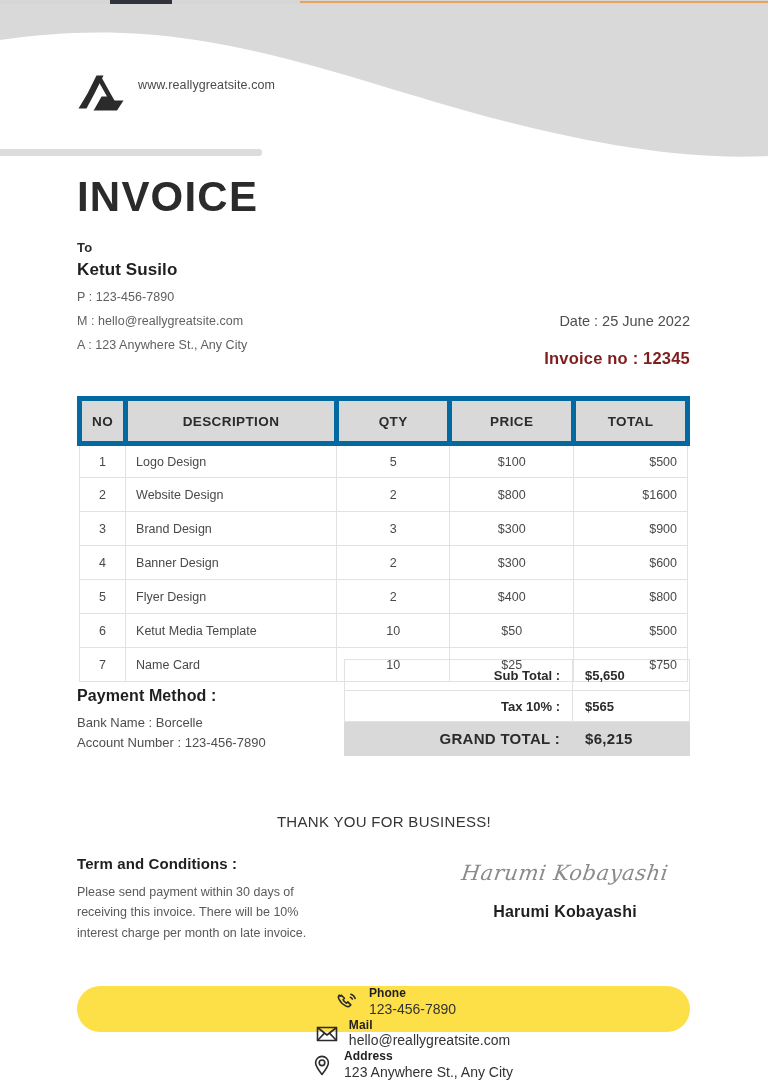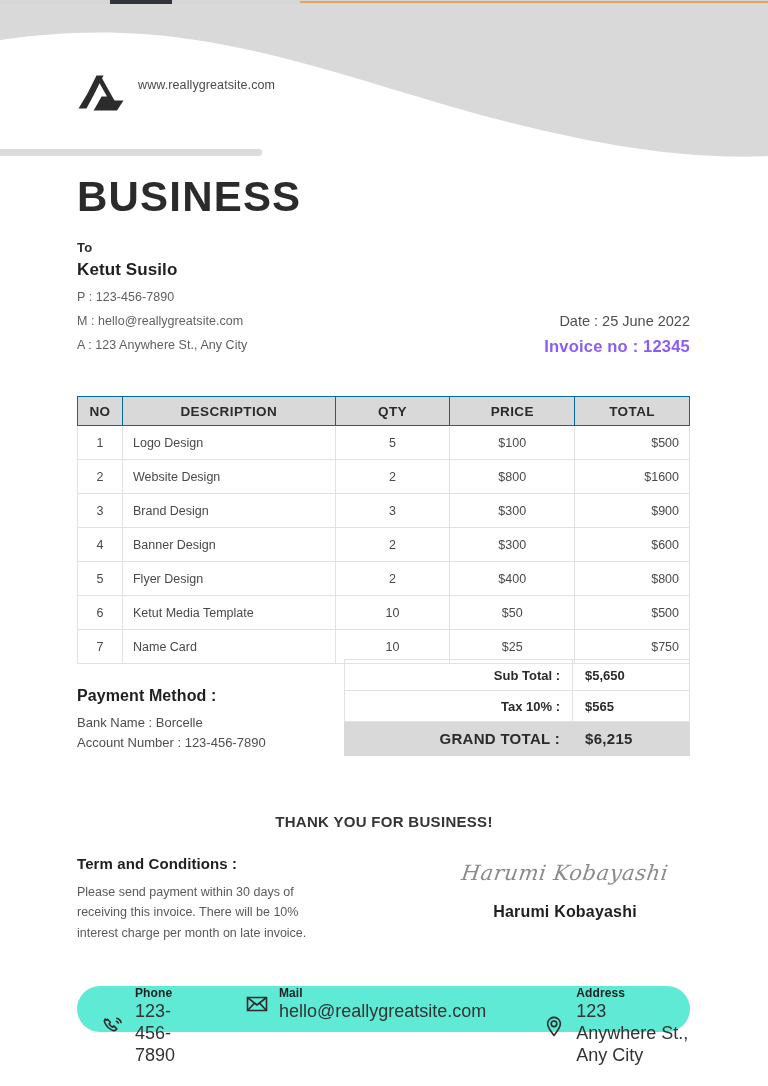--- a/index.html
+++ b/index.html
@@ -109,47 +109,47 @@
   }
 
   
   .meta {
     position: absolute;
     right: 78px; top: 313px;
     text-align: right;
   }
   .meta-date { font-size: 14.5px; color: #4e4e4e; }
   .meta-no {
-    font-size: 16.5px; font-weight: bold; color: #8b5cf6;
-    margin-top: 8px; letter-spacing: 0.2px;
+    font-size: 16.5px; font-weight: bold; color: #7f1d1d;
+    margin-top: 20px; letter-spacing: 0.2px;
   }
 
   
   .table {
     position: absolute;
     left: 77px; top: 396px;
     width: 613px;
     border-collapse: collapse;
   }
   .table th, .table td {
     border: 1px solid #e2e2e2;
     font-size: 12.5px;
     color: #3d3d3d;
     height: 34px;
     padding: 0 10px;
     vertical-align: middle;
   }
   .table thead th {
     background: #d9d9d9;
-    border: 1px solid #0369a1;
+    border: 5px solid #0369a1;
     color: #2b2b2b;
     font-size: 13.5px;
     font-weight: bold;
     letter-spacing: 0.4px;
-    height: 29px;
+    height: 45px;
     text-align: center;
   }
   .col-no    { width: 45px;  text-align: center; }
   .col-desc  { width: 213px; text-align: left; }
   .col-qty   { width: 115px; text-align: center; }
   .col-price { width: 125px; text-align: center; }
   .col-total { width: 115px; text-align: right; }
   .table thead th.col-desc { text-align: center; }
   .table tbody td { color: #494949; }
   .table tbody td.col-no { color: #494949; }
@@ -195,21 +195,21 @@
   }
   .payment-line.tight { margin-top: 1px; }
 
   
   .thanks {
     position: absolute;
     left: 0; top: 813px;
     width: 768px;
     text-align: center;
     font-size: 15px;
-    font-weight: bold;
+    font-weight: normal;
     letter-spacing: 0.3px;
     color: #353535;
   }
 
   
   .terms { position: absolute; left: 77px; top: 855px; width: 240px; }
   .terms-title {
     font-size: 15px; font-weight: bold; color: #1f1f1f;
     letter-spacing: 0.1px;
   }
@@ -242,40 +242,41 @@
   .sig-role {
     font-size: 13px; font-weight: bold; color: #2b2b2b;
     margin-top: 5px; letter-spacing: 0.2px;
   }
 
   
   .footer {
     position: absolute;
     left: 77px; top: 986px;
     width: 613px; height: 46px;
-    background: #5eead4;
+    background: #fde047;
     border-radius: 23px;
     display: flex;
-    align-items: flex-start;
+    align-items: center;
+    flex-direction: column;
   }
   .foot-item {
     display: flex;
     align-items: center;
     gap: 10px;
   }
   .foot-item.phone   { margin-left: 24px; }
   .foot-item.mail    { margin-left: 58px; }
   .foot-item.address { margin-left: 56px; }
   .foot-icon { width: 24px; height: 24px; flex: none; }
   .foot-txt { line-height: 1.22; }
   .foot-label {
     font-size: 12px; font-weight: bold; color: #1f1f1f;
     letter-spacing: 0.1px;
   }
-  .foot-value { font-size: 18px; color: #333333; }
+  .foot-value { font-size: 14px; color: #333333; }
 </style>
 </head>
 <body>
 
 <div id="page">
 
   <div class="chrome-strip"></div>
   <div class="chrome-dark"></div>
   <div class="chrome-orange"></div>
 
@@ -291,21 +292,21 @@
       <path d="M23.5 1.5 L33.5 19.5 L41.5 33.5 L18.5 33.5 L24.5 22.5 L30.0 22.5 L21.0 6.5 Z" fill="#2b2b2b"></path>
       <path d="M16.5 36.5 L23.0 26.5 L46.5 26.5 L40.0 36.5 Z" fill="#2b2b2b"></path>
     </svg>
     <div class="logo-text-wrap">
       <div class="brand-url">www.reallygreatsite.com</div>
     </div>
   </div>
 
   <div class="logo-rule"></div>
 
-  <div class="invoice-title">BUSINESS</div>
+  <div class="invoice-title">INVOICE</div>
 
   <div class="billto">
     <div class="billto-label">To</div>
     <div class="billto-name">Ketut Susilo</div>
     <div class="billto-line">P : 123-456-7890</div>
     <div class="billto-line">M : hello@reallygreatsite.com</div>
     <div class="billto-line">A : 123 Anywhere St., Any City</div>
   </div>
 
   <div class="meta">

